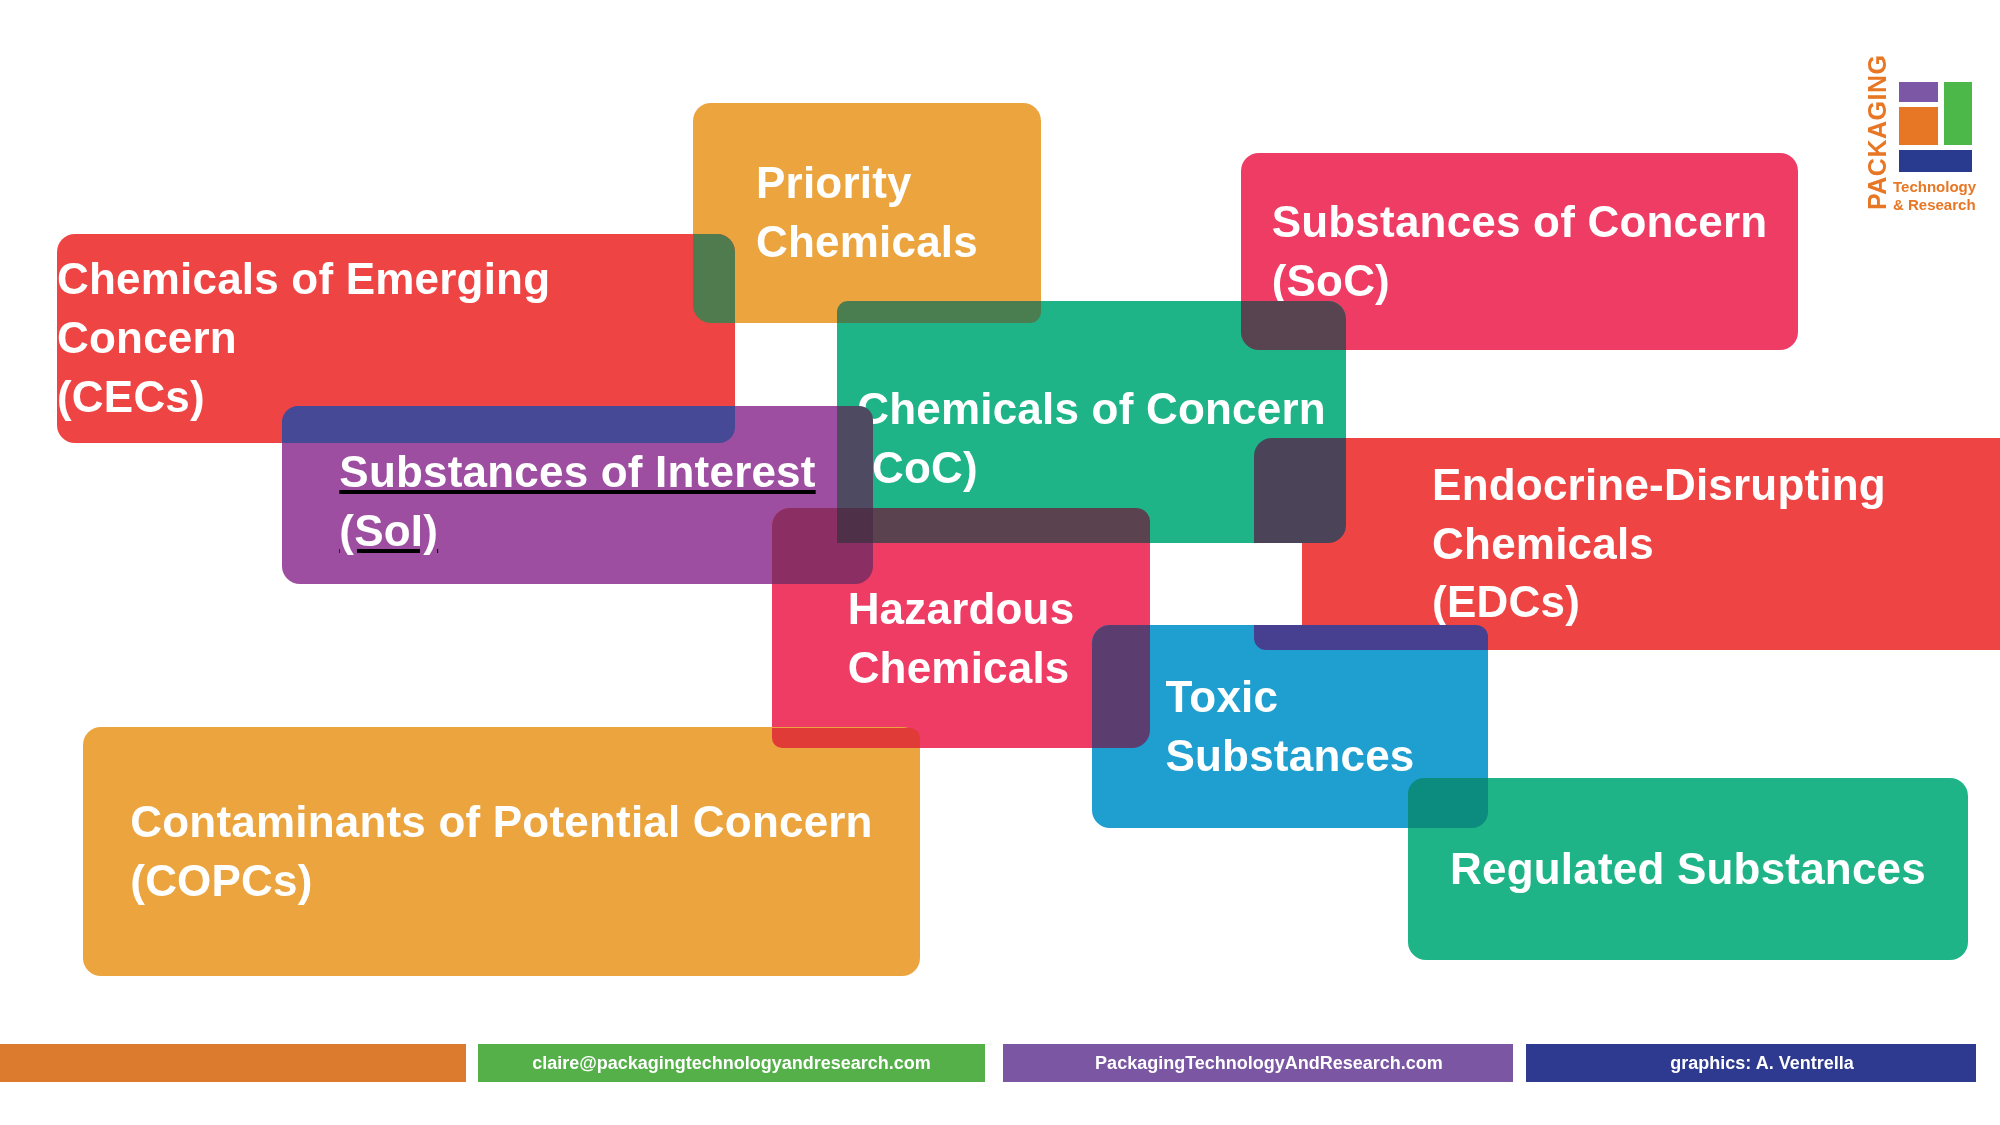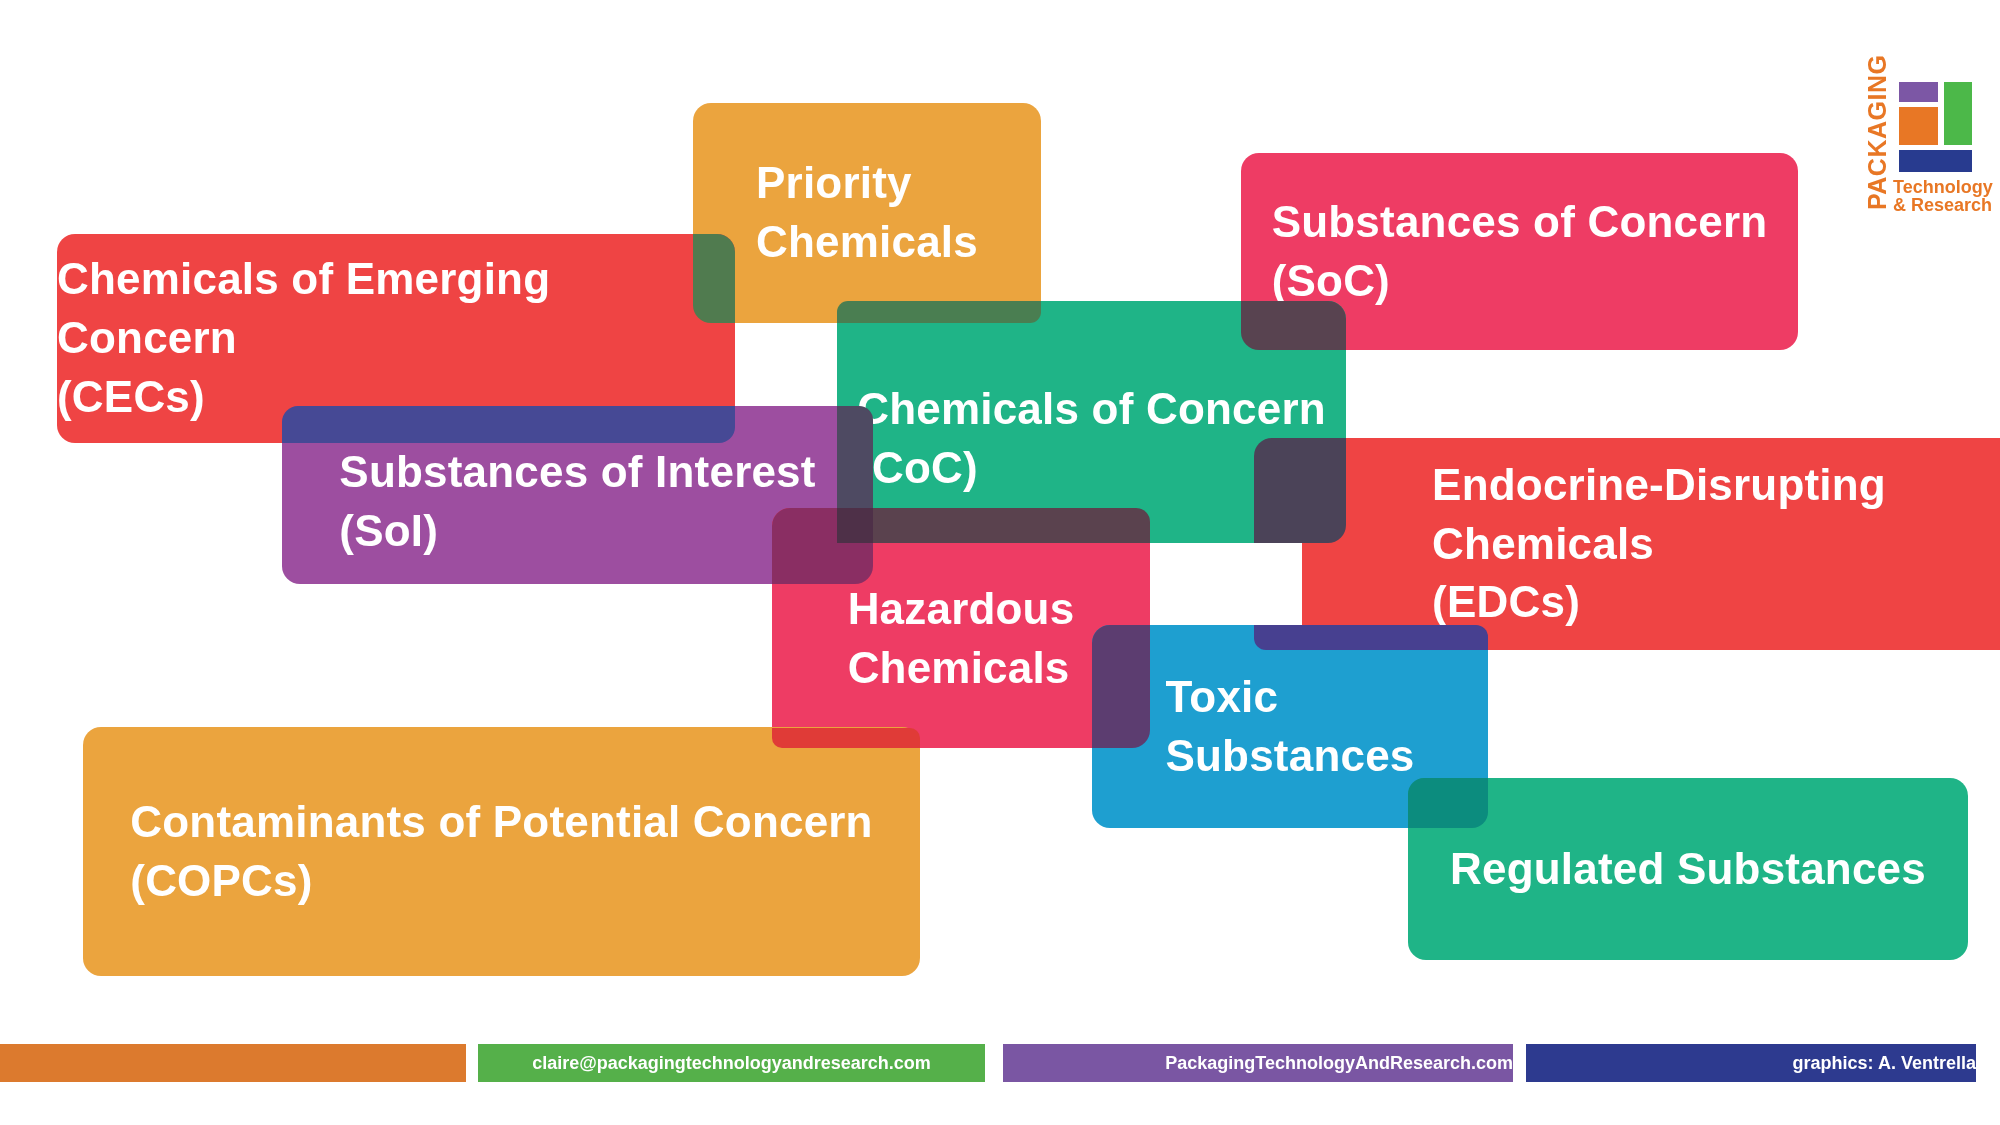--- a/index.html
+++ b/index.html
@@ -5,26 +5,26 @@
   html,body{margin:0;padding:0;background:#ffffff;}
   .canvas{position:relative;width:2000px;height:1125px;background:#ffffff;overflow:hidden;
           font-family:"Liberation Sans", sans-serif;}
   .box{position:absolute;border-radius:18px;display:flex;align-items:center;justify-content:center;}
   .box .lbl{color:#ffffff;font-weight:bold;font-size:44px;line-height:1.34;text-align:left;
             white-space:pre-line;letter-spacing:.2px;}
   .patch{position:absolute;}
   .footer-bar{position:absolute;height:38px;top:1044px;display:flex;align-items:center;}
   .footer-bar .ftxt{color:#ffffff;font-weight:bold;font-size:18px;white-space:nowrap;}
   .f-center{justify-content:center;}
-  .f-left{justify-content:flex-end;padding-left:22px;box-sizing:border-box;}
+  .f-left{justify-content:center;padding-left:22px;box-sizing:border-box;}
   .logo{position:absolute;left:1862px;top:52px;width:120px;height:170px;}
   .logo .vtext{position:absolute;left:1px;top:158px;transform:rotate(-90deg);transform-origin:0 0;
                width:152px;text-align:center;font-weight:bold;font-size:25px;letter-spacing:.5px;}
   .logo .sq{position:absolute;}
-  .logo .sub{position:absolute;font-weight:bold;font-size:18px;line-height:18px;white-space:pre-line;}
+  .logo .sub{position:absolute;font-weight:bold;font-size:15px;line-height:18px;white-space:pre-line;}
 </style>
 </head>
 <body>
 
 <div class="canvas">
 
   <div class="box" style="left: 693px; top: 103px; width: 348px; height: 220px; background: rgb(235, 164, 62);">
     <span class="lbl">Priority
 Chemicals</span>
   </div>
@@ -37,21 +37,21 @@
   <div class="box" style="left: 57px; top: 234px; width: 678px; height: 209px; background: #ef4444;">
     <span class="lbl">Chemicals of Emerging Concern
 (CECs)</span>
   </div>
 
   <div class="box" style="left: 837px; top: 301px; width: 509px; height: 242px; padding-top: 34px; box-sizing: border-box; background: rgb(31, 180, 135);">
     <span class="lbl">Chemicals of Concern
 (CoC)</span>
   </div>
 
-  <div class="box" style="left: 282px; top: 406px; width: 591px; height: 178px; padding-top: 14px; box-sizing: border-box; background: rgb(157, 78, 160);">
+  <div class="box" style="left: 282px; top: 406px; width: 591px; height: 178px; padding-top: 14px; box-sizing: border-box; background: rgb(157, 78, 160); text-decoration: underline;">
     <span class="lbl">Substances of Interest
 (SoI)</span>
   </div>
 
   <div class="box" style="left: 1302px; top: 438px; width: 714px; height: 212px; background: #ef4444;">
     <span class="lbl">Endocrine-Disrupting
 Chemicals
 (EDCs)</span>
   </div>
 

